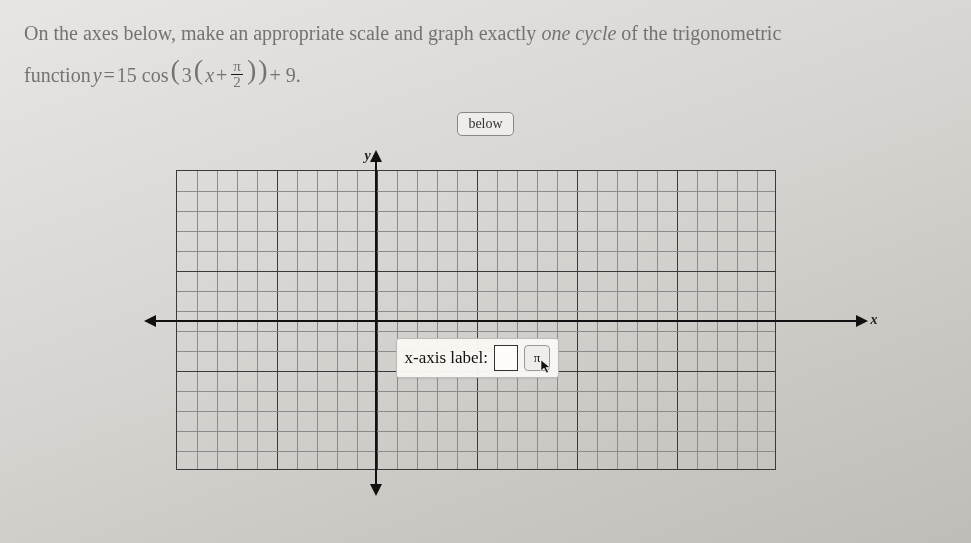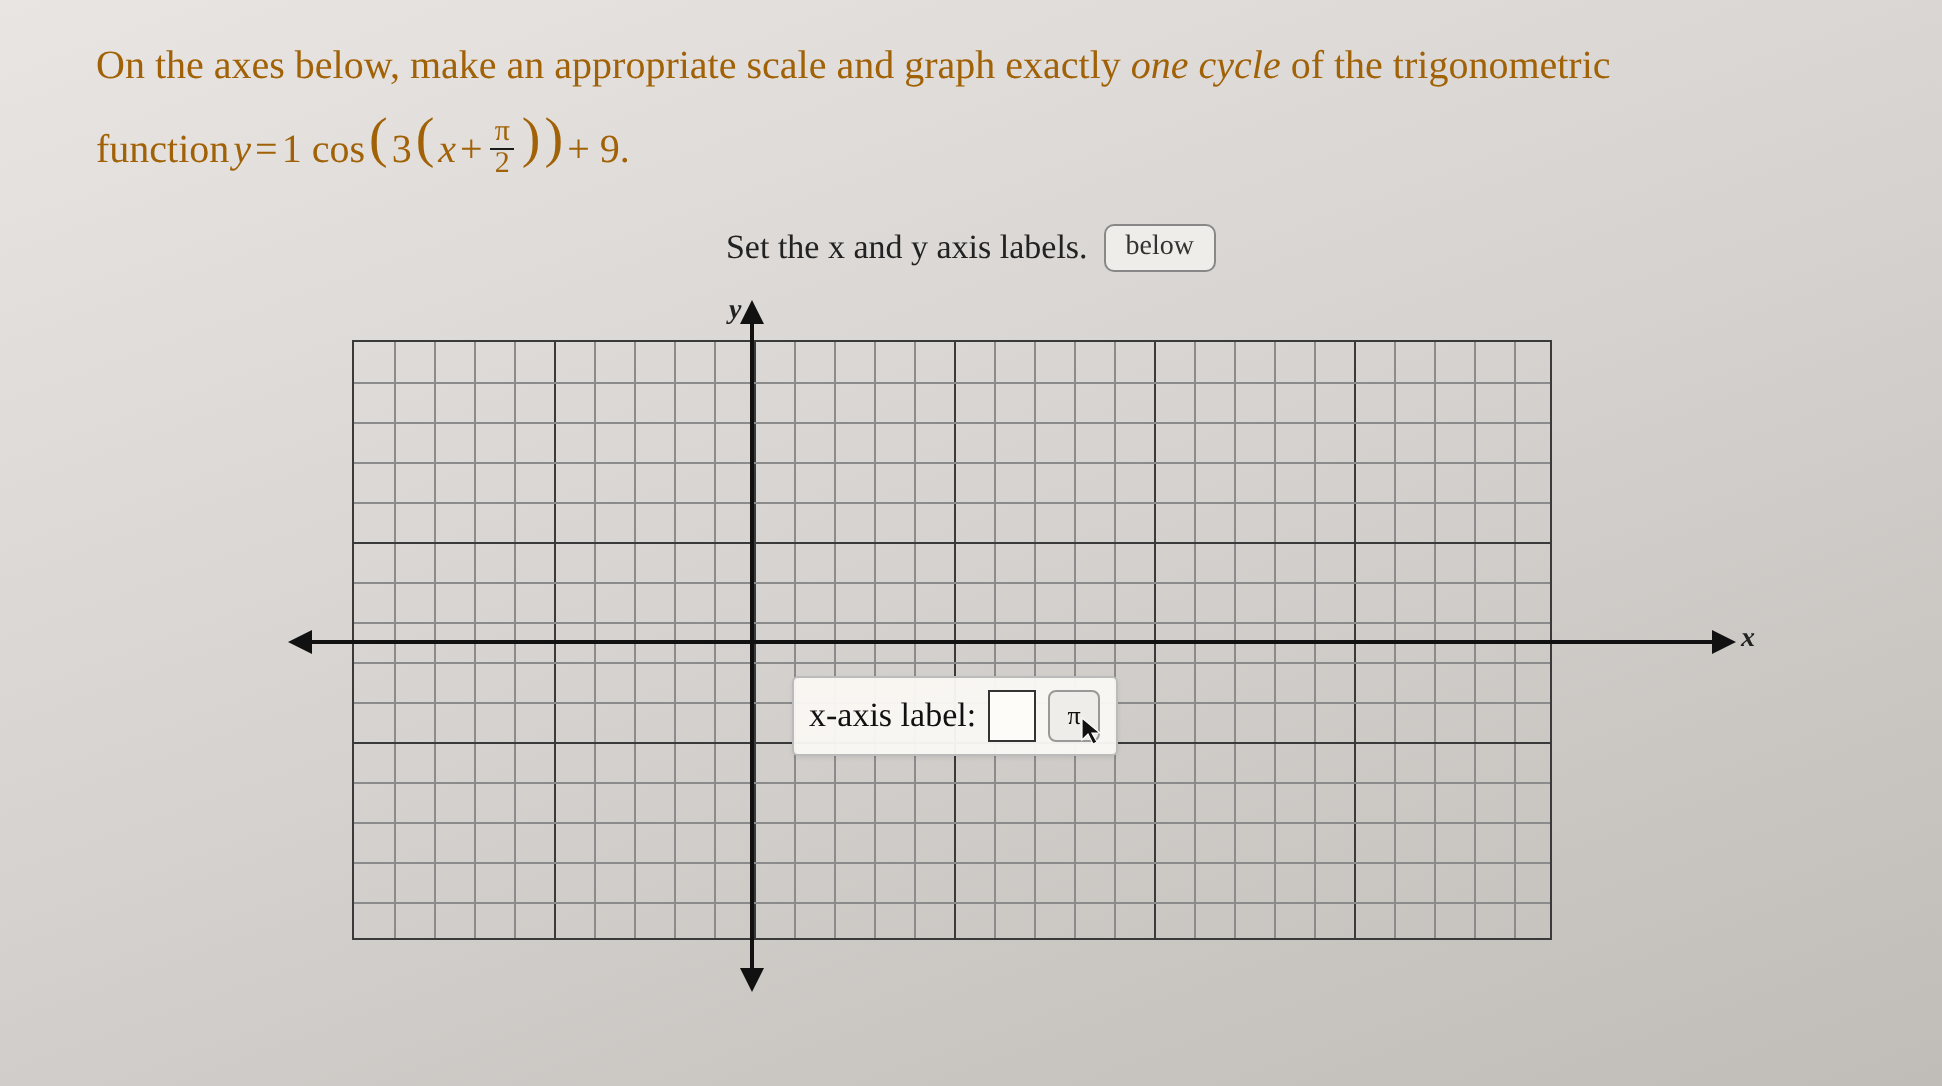--- a/index.html
+++ b/index.html
@@ -9,22 +9,21 @@
       background: linear-gradient(160deg, #e8e5e2 0%, #d5d2cf 50%, #c0bdb8 100%);
       font-family: Georgia, 'Times New Roman', serif;
       color: #2a2a2a;
       padding: 18px 24px;
       position: relative;
       overflow: hidden;
     }
     .problem {
       font-size: 20px;
       line-height: 1.5;
-      color: #a16207;
-      margin-left: 24px;
+      color: #737373;
     }
     .problem .italic { font-style: italic; }
     .eqline { display: flex; align-items: flex-end; flex-wrap: wrap; gap: 2px; }
     .frac {
       display: inline-flex;
       flex-direction: column;
       align-items: center;
       vertical-align: middle;
       font-size: 15px;
       line-height: 1;
@@ -176,38 +175,37 @@
 <body>
 
 <div class="problem">
   <div>
     <span>On the axes below, make an appropriate scale and graph exactly </span><span class="italic">one cycle</span><span> of the trigonometric</span>
   </div>
   <div class="eqline">
     <span>function </span>
     <span class="italic">y</span>
     <span> = </span>
-    <span>1 cos </span>
+    <span>15 cos </span>
     <span class="big">(</span>
     <span>3 </span>
     <span class="big">(</span>
     <span class="italic">x</span>
     <span> + </span>
     <span class="frac">
       <span class="num">π</span>
       <span class="den">2</span>
     </span>
     <span class="big">)</span>
     <span class="big">)</span>
     <span> + 9.</span>
   </div>
 </div>
 
 <div class="instruction-row">
-  <span>Set the x and y axis labels.</span>
   <button class="done-btn">below</button>
 </div>
 
 <div class="graph-wrap">
   <span class="axis-label-y">y</span>
   <span class="axis-label-x">x</span>
   <div class="grid-area" id="gridArea">
       <div class="gcell-v minor" style="left: 20px;"></div>
       <div class="gcell-v minor" style="left: 40px;"></div>
       <div class="gcell-v minor" style="left: 60px;"></div>

